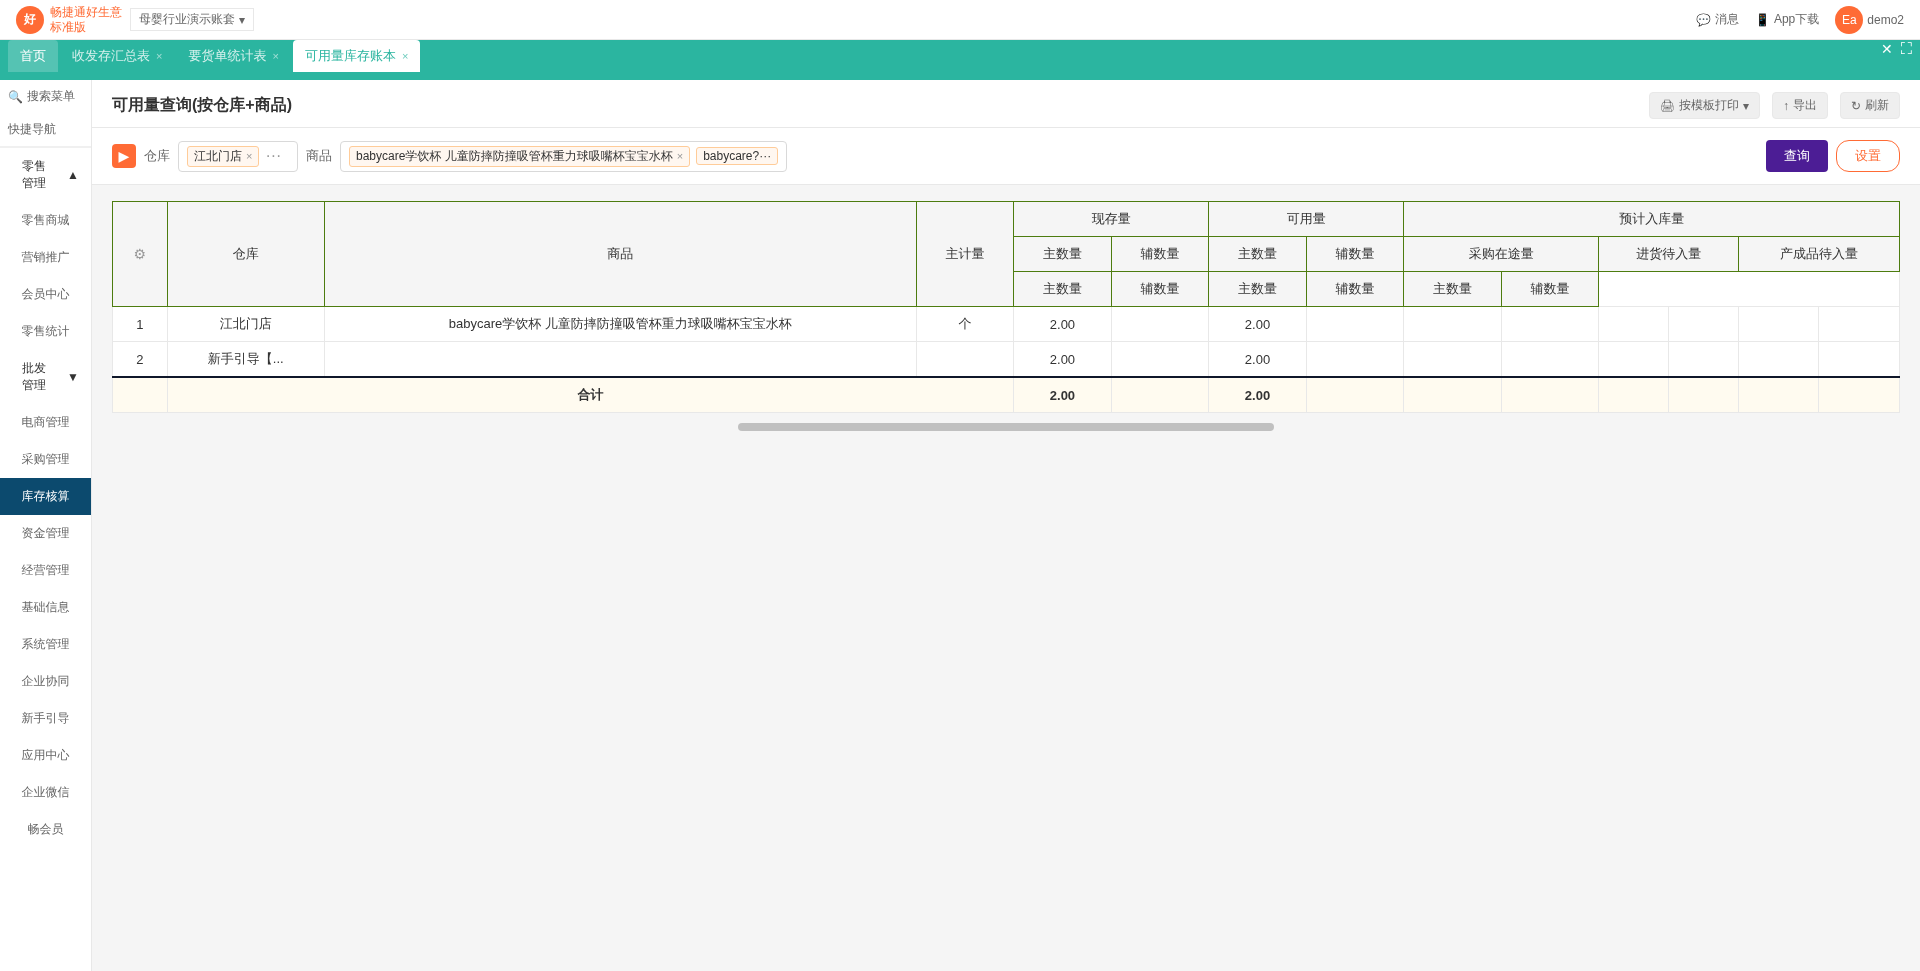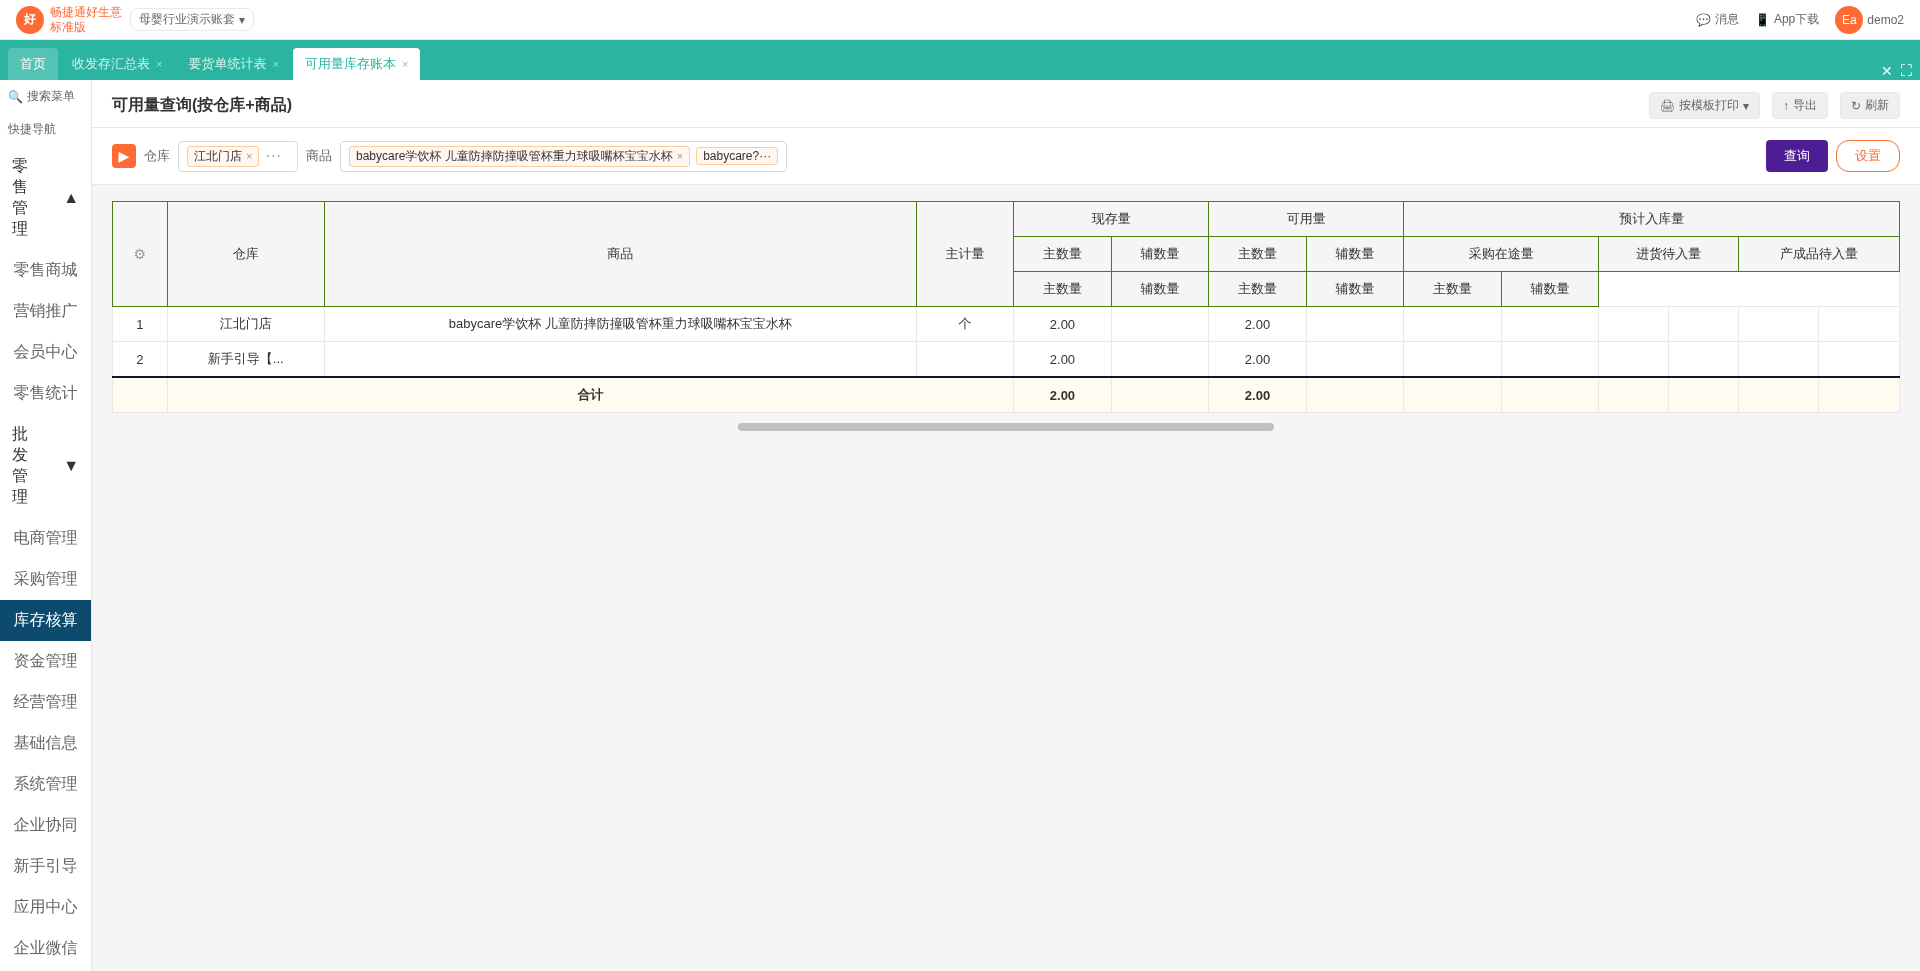--- a/index.html
+++ b/index.html
@@ -4,39 +4,39 @@
   <style>
     * { box-sizing: border-box; margin: 0; padding: 0; }
     body { font-family: 'Microsoft YaHei', Arial, sans-serif; font-size: 13px; background: #f5f5f5; color: #333; display: flex; flex-direction: column; height: 100vh; overflow: hidden; }
 
     
     .top-bar { height: 40px; background: #fff; border-bottom: 1px solid #e8e8e8; display: flex; align-items: center; justify-content: space-between; padding: 0 16px; flex-shrink: 0; }
     .top-bar-left { display: flex; align-items: center; gap: 8px; }
     .logo-area { display: flex; align-items: center; gap: 6px; }
     .logo-icon { width: 28px; height: 28px; background: #ff6b35; border-radius: 50%; display: flex; align-items: center; justify-content: center; color: white; font-size: 12px; font-weight: bold; }
     .logo-text { font-size: 12px; color: #ff6b35; font-weight: normal; line-height: 1.2; }
-    .industry-selector { display: flex; align-items: center; gap: 4px; border: 1px solid #e8e8e8; border-radius: 8px; padding: 2px 8px; font-size: 12px; color: #666; cursor: pointer; }
+    .industry-selector { display: flex; align-items: center; gap: 4px; border: 1px solid #e8e8e8; border-radius: 0; padding: 2px 8px; font-size: 12px; color: #666; cursor: pointer; }
     .top-bar-right { display: flex; align-items: center; gap: 16px; }
     .top-bar-btn { display: flex; align-items: center; gap: 4px; font-size: 12px; color: #666; cursor: pointer; }
     .avatar { width: 28px; height: 28px; border-radius: 50%; background: #ff6b35; display: flex; align-items: center; justify-content: center; color: white; font-size: 12px; }
 
     
-    .nav-tabs { height: 40px; background: #2bb5a0; display: flex; align-items: flex-end; padding: 0 8px; gap: 2px; flex-shrink: 0; }
+    .nav-tabs { height: 40px; background: #2bb5a0; display: flex; align-items: flex-start; padding: 0 8px; gap: 2px; flex-shrink: 0; }
     .nav-tab { height: 32px; padding: 0 12px; display: flex; align-items: center; gap: 6px; border-radius: 4px 4px 0 0; font-size: 13px; cursor: pointer; color: rgba(255,255,255,0.8); }
     .nav-tab.active { background: #fff; color: #2bb5a0; font-weight: 500; }
     .nav-tab .close-btn { font-size: 11px; color: inherit; opacity: 0.7; cursor: pointer; }
     .nav-tab.home { background: rgba(255,255,255,0.2); color: white; }
     .nav-close-all { margin-left: auto; color: white; font-size: 16px; cursor: pointer; display: flex; align-items: center; gap: 8px; }
 
     
     .main-layout { display: flex; flex: 1; overflow: hidden; }
 
     
     .sidebar { width: 92px; background: #fff; border-right: 1px solid #e8e8e8; display: flex; flex-direction: column; overflow-y: auto; flex-shrink: 0; }
-    .sidebar-item { padding: 10px 8px; text-align: left; font-size: 16px; color: #666; cursor: pointer; display: flex; flex-direction: column; align-items: center; gap: 21px; }
+    .sidebar-item { padding: 10px 8px; text-align: right; font-size: 12px; color: #666; cursor: pointer; display: flex; flex-direction: column; align-items: center; gap: 21px; }
     .sidebar-item.active { background: #0c4a6e; color: white; }
     .sidebar-item.group-header { display: flex; flex-direction: row; justify-content: space-between; align-items: center; padding: 10px 12px; color: #333; font-weight: 500; }
     .sidebar-search { padding: 8px; display: flex; align-items: center; gap: 4px; color: #666; font-size: 12px; cursor: pointer; }
     .sidebar-nav { padding: 8px; font-size: 12px; color: #666; cursor: pointer; }
 
     
     .content { flex: 1; display: flex; flex-direction: column; overflow: hidden; background: #f5f5f5; }
     .page-header { background: #fff; padding: 12px 20px 8px; border-bottom: 1px solid #e8e8e8; display: flex; align-items: center; justify-content: space-between; flex-shrink: 0; }
     .page-title { font-size: 16px; font-weight: bold; color: #333; }
     .header-actions { display: flex; align-items: center; gap: 12px; }

